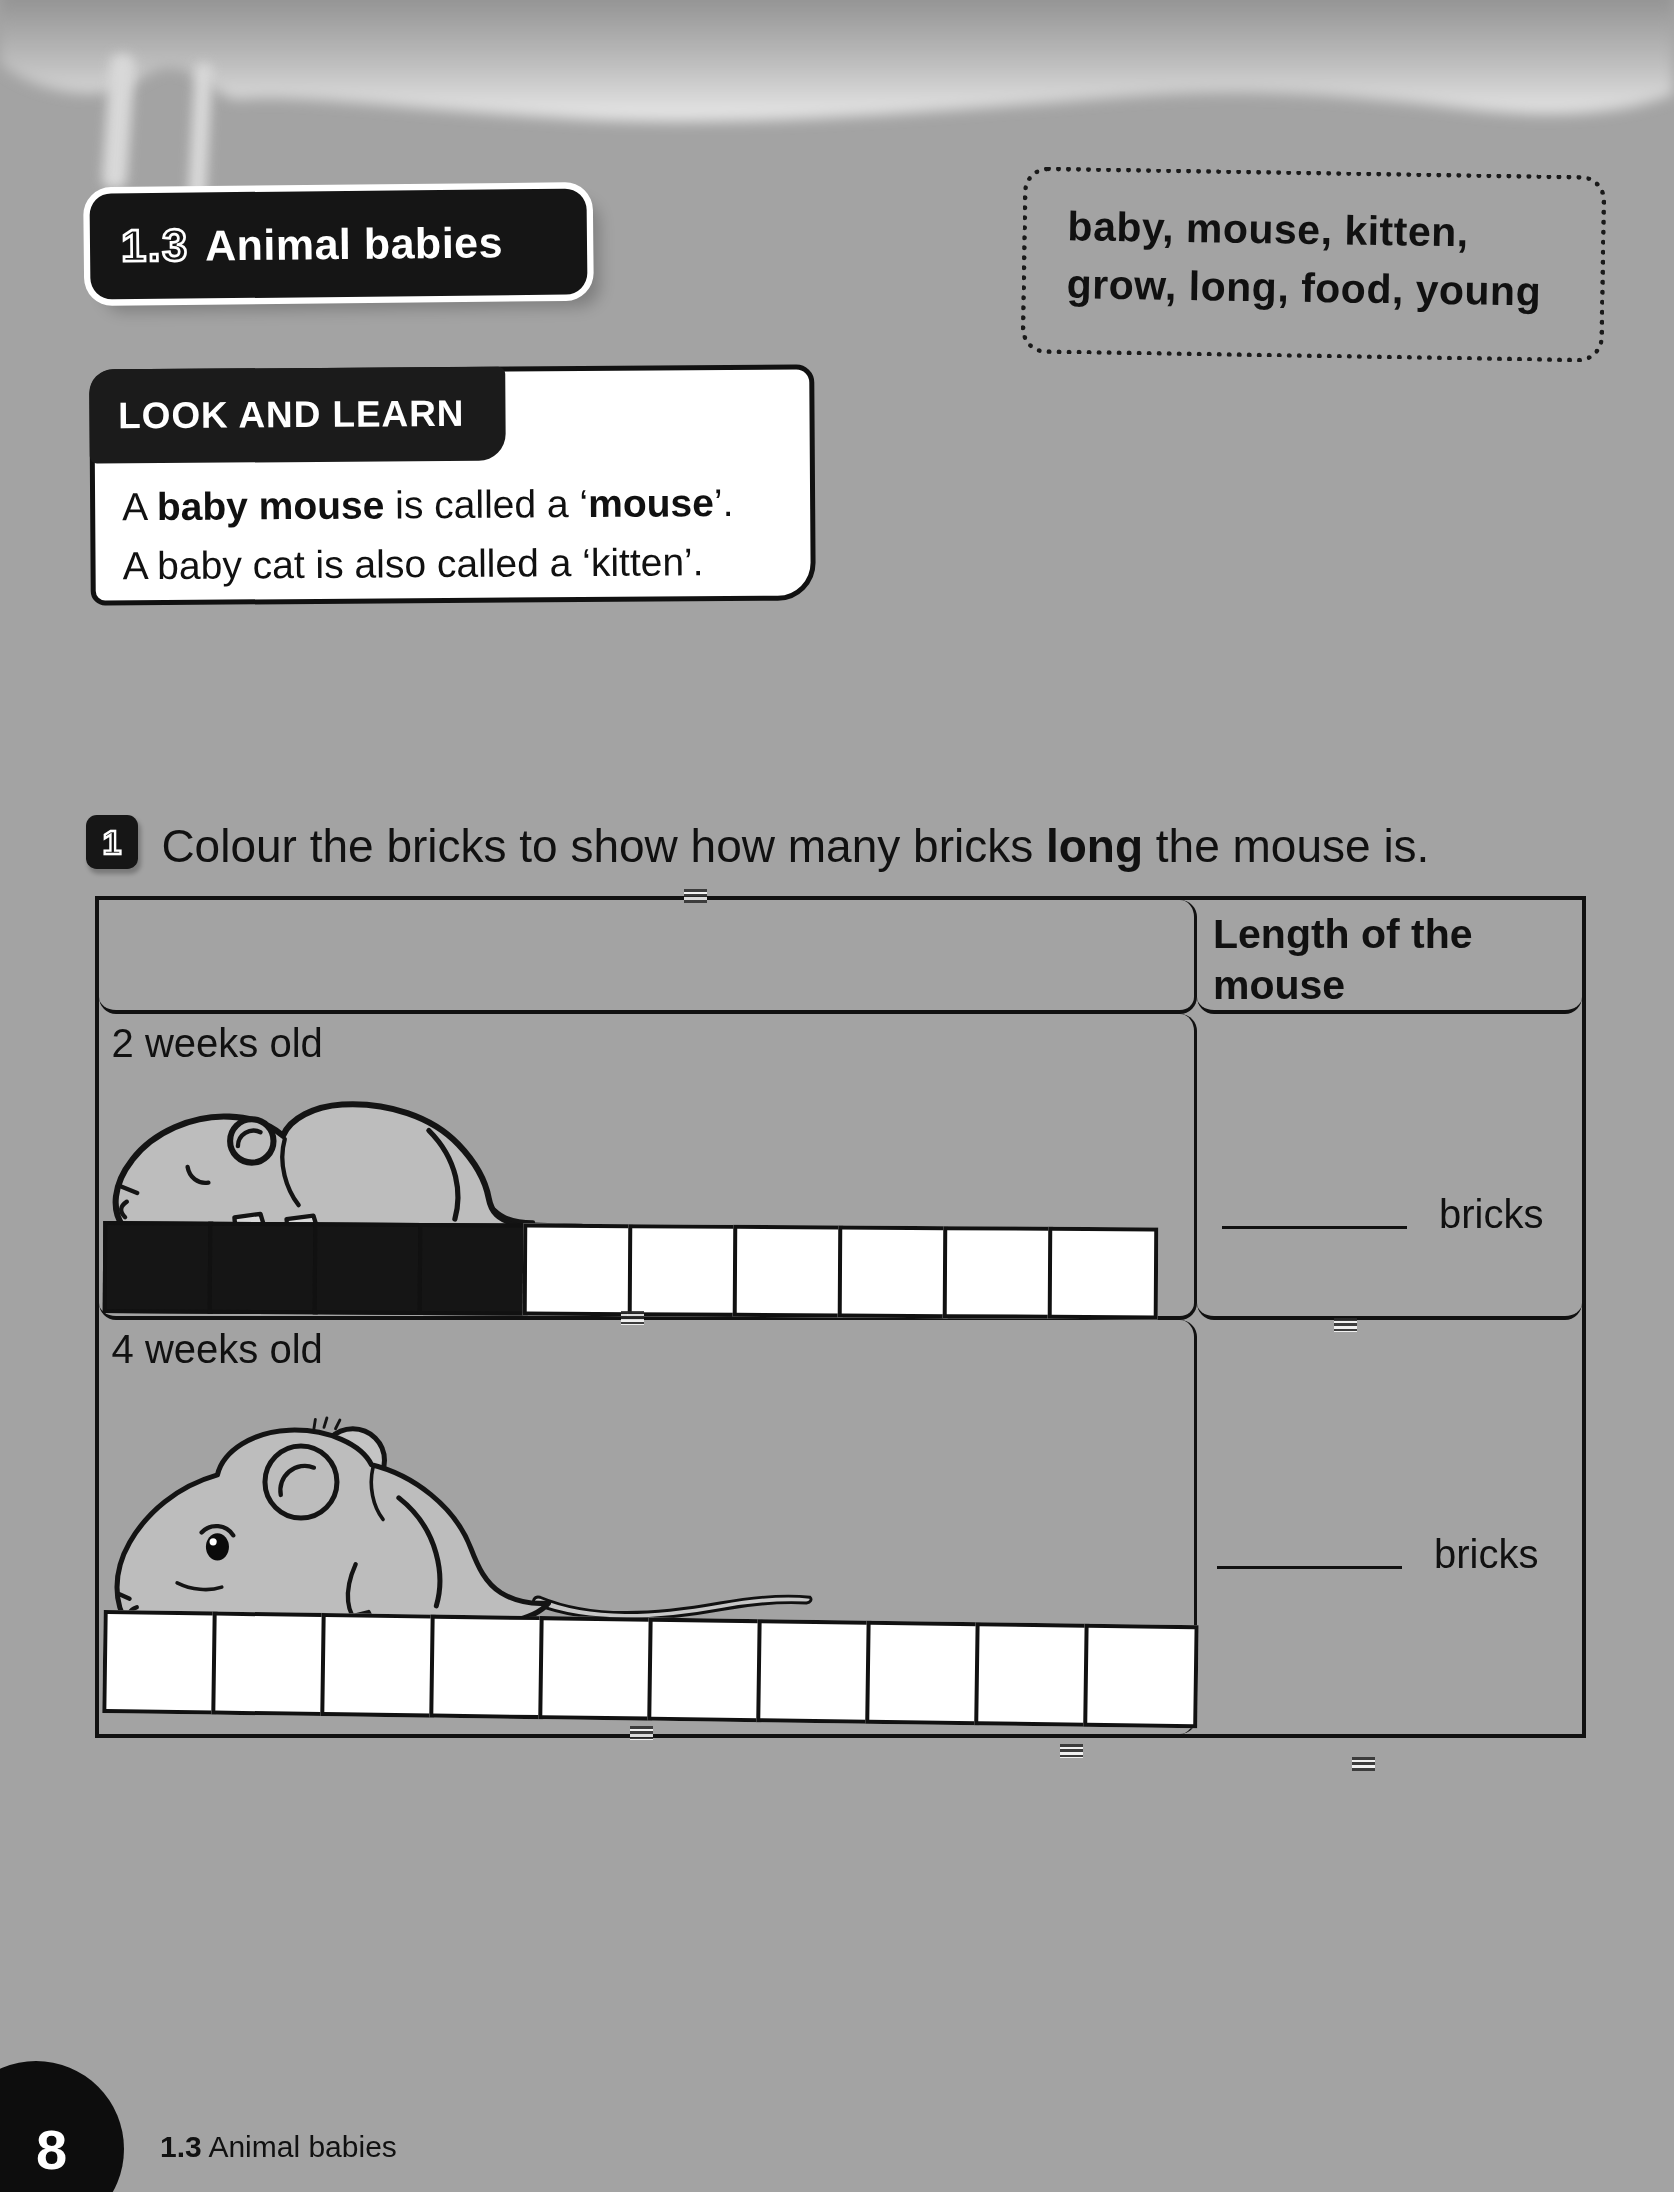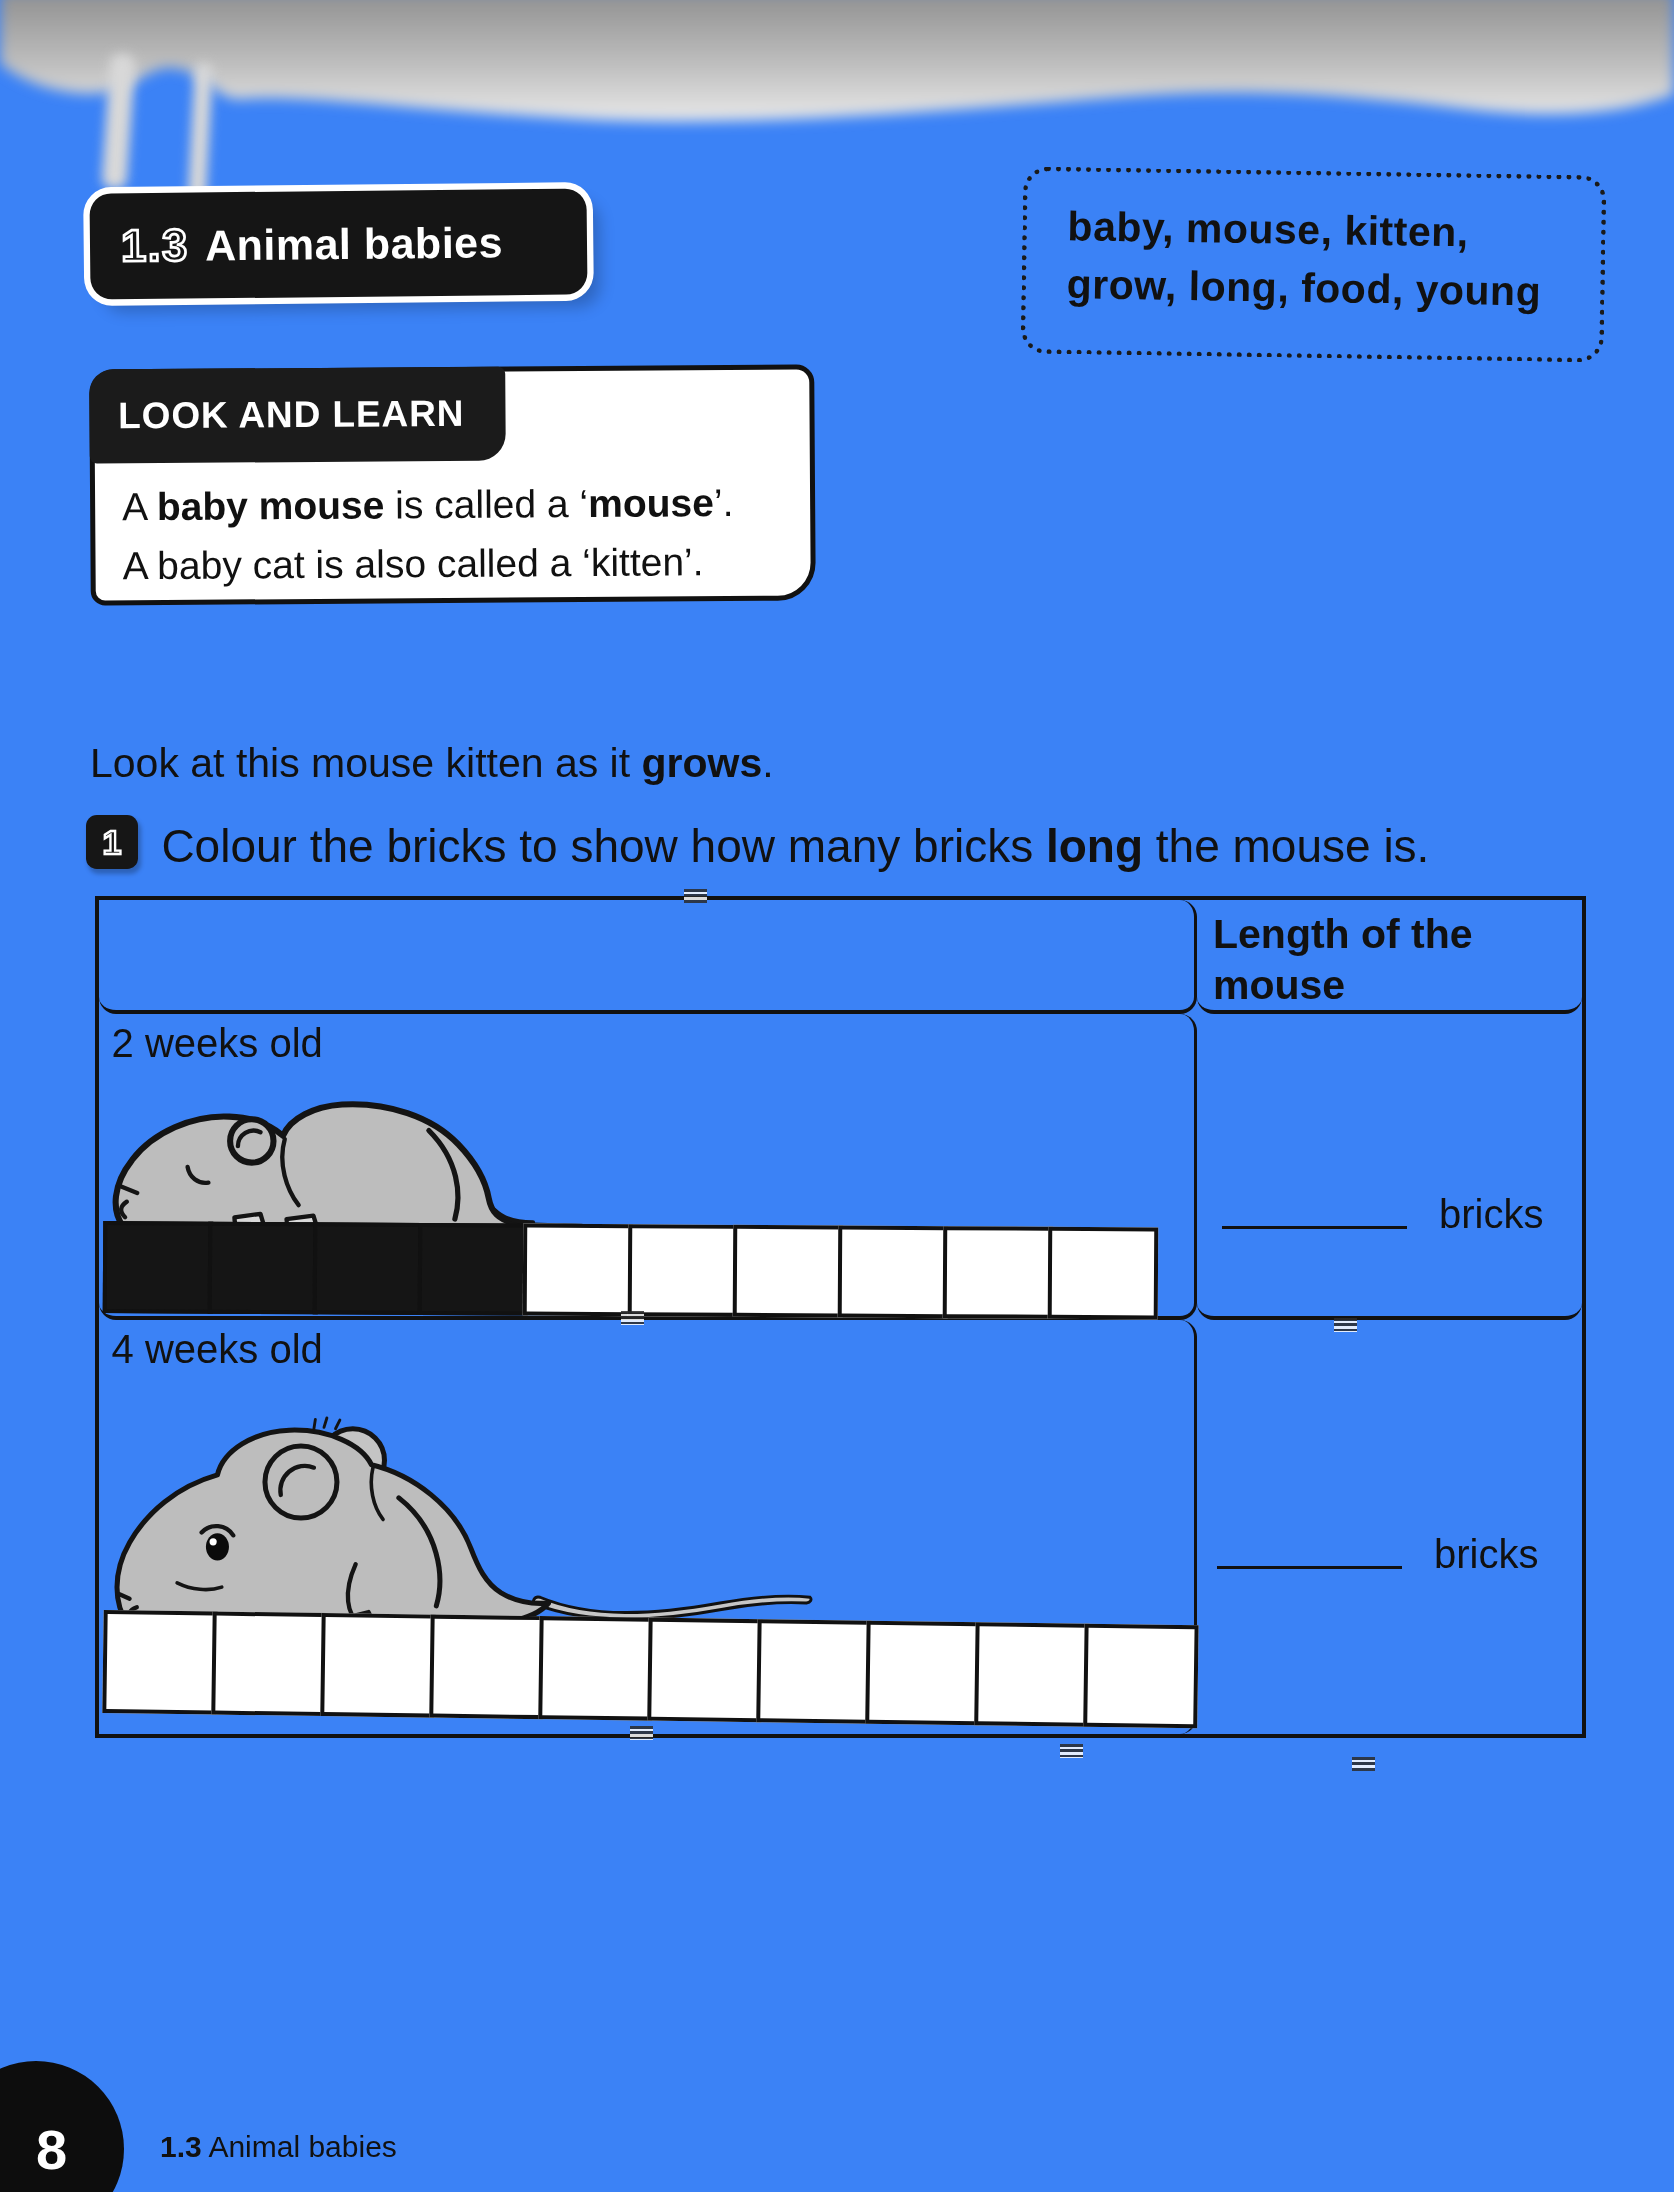--- a/index.html
+++ b/index.html
@@ -1,16 +1,16 @@
 <!DOCTYPE html>
 <html style="font-size:14.4px"><head>
 <meta charset="utf-8">
 <style>
   html,body{margin:0;padding:0;background:#ffffff;}
-  #stage{position:relative;width:1674px;height:2193px;background:#3b82f6;overflow:hidden;
+  #stage{position:relative;width:1674px;height:2193px;background:#a3a3a3;overflow:hidden;
          font-family:"Liberation Sans",sans-serif;color:#111;}
   .abs{position:absolute;}
 
   
   #scan-band{left:0;top:0;width:1674px;height:153px;}
   .streak{background:#d8d8d8;filter:blur(5.4px);border-radius:10.8px;}
 
   
   #lesson-badge{left:90px;top:191px;width:497px;height:106px;background:#151515;
     border-radius:21.6px;display:flex;align-items:center;padding-left:31px;box-sizing:border-box;
@@ -112,21 +112,20 @@
   <div id="lal-box" class="abs">
     <div id="lal-tab">
       <span>LOOK AND LEARN</span>
     </div>
     <div id="lal-body">
       <div><span>A </span><span class="b">baby mouse</span><span> is called a ‘</span><span class="b">mouse</span><span>’.</span></div>
       <div>A baby cat is also called a ‘kitten’.</div>
     </div>
   </div>
 
-  <div id="intro-text" class="abs"><span>Look at this mouse kitten as it </span><span class="b">grows</span><span>.</span></div>
 
   <div id="q1" class="abs">
     <div id="q1-num">
       <span>1</span>
     </div>
     <div id="q1-text"><span>Colour the bricks to show how many bricks </span><span class="b">long</span><span> the mouse is.</span></div>
   </div>
 
   <div id="measurement-table" class="abs">
     <div class="cell cl rb"></div>

